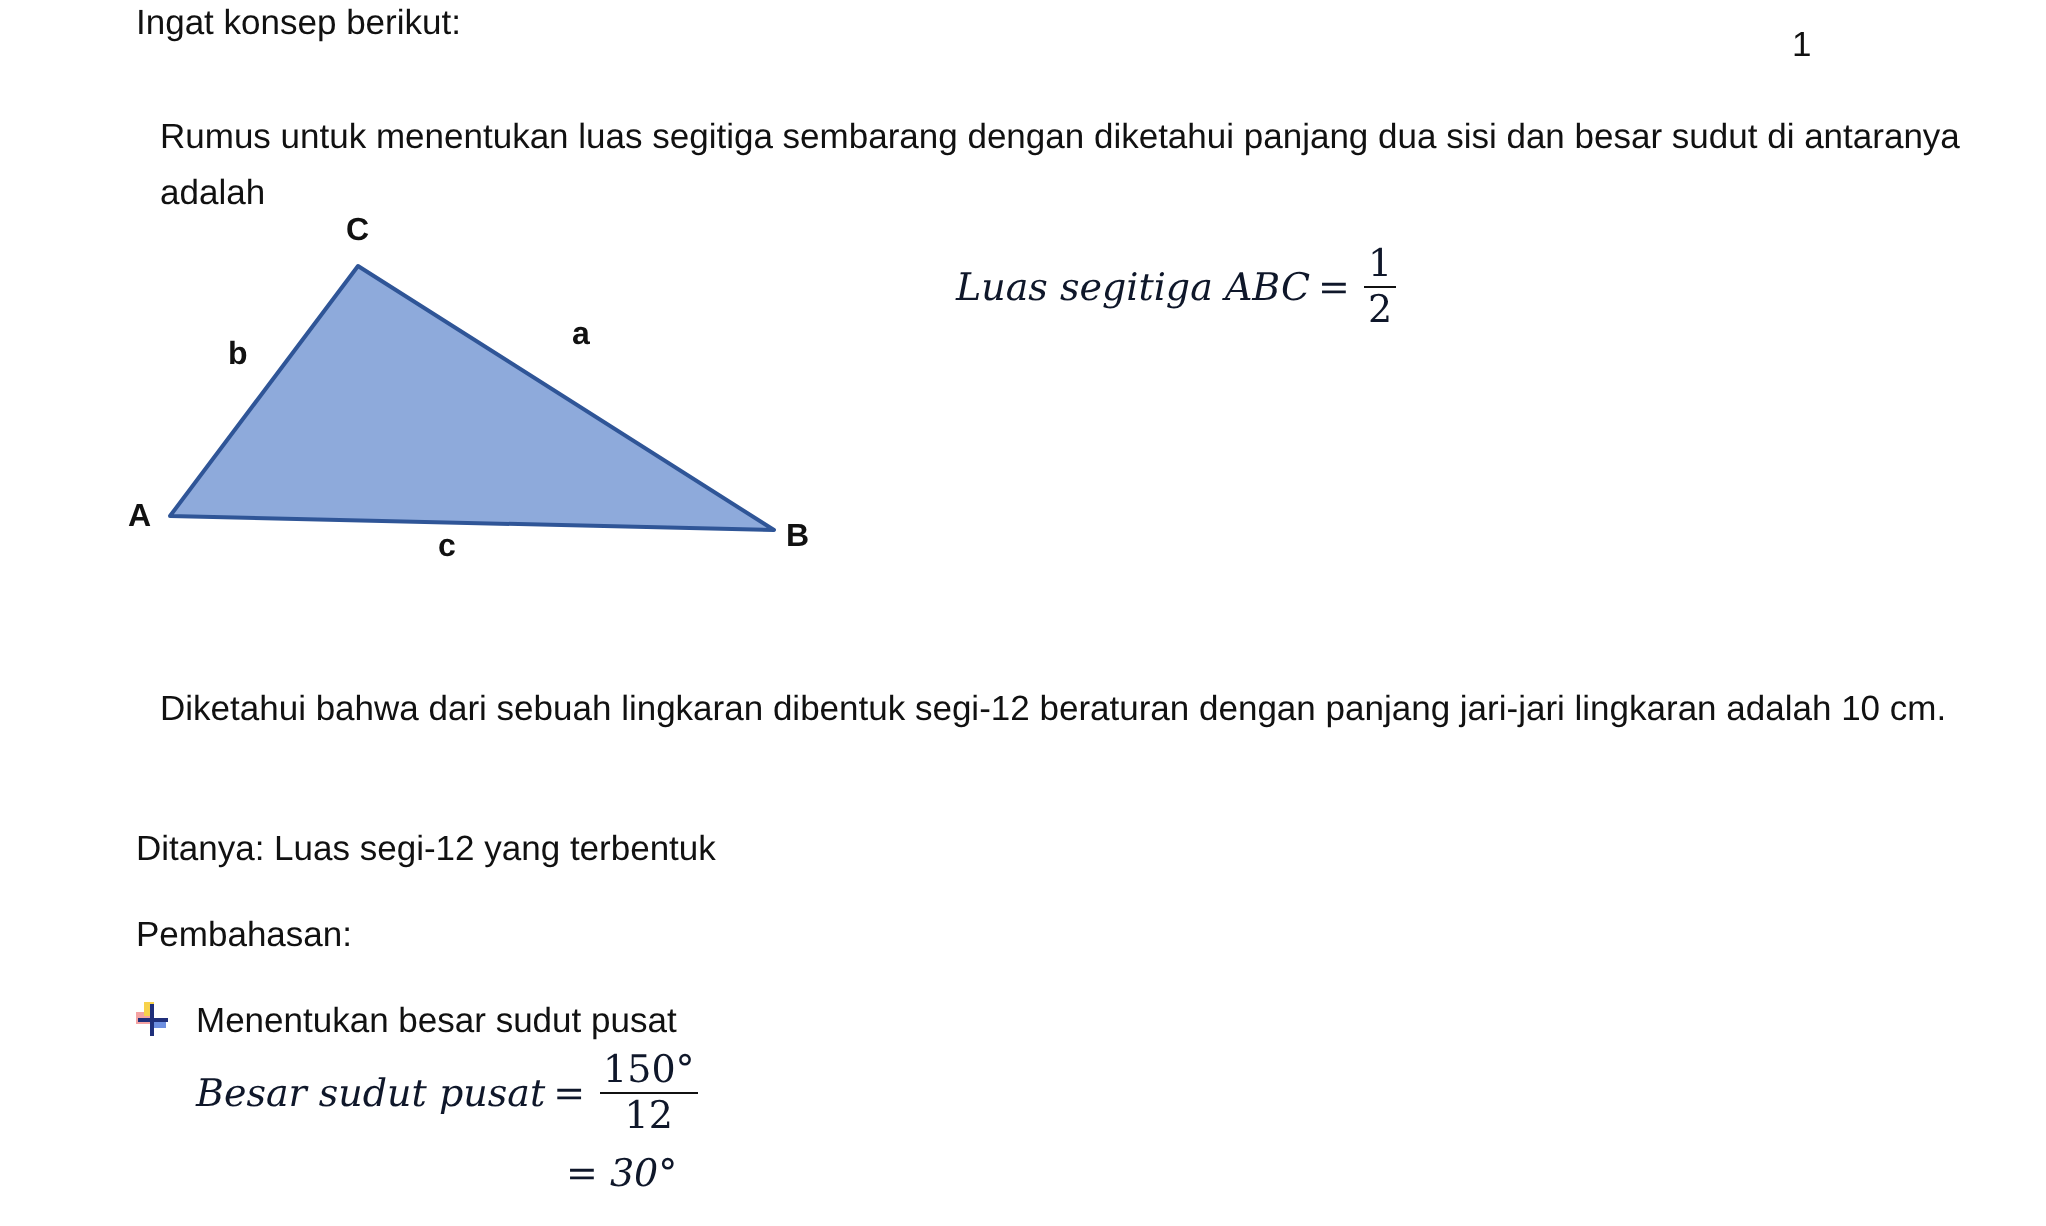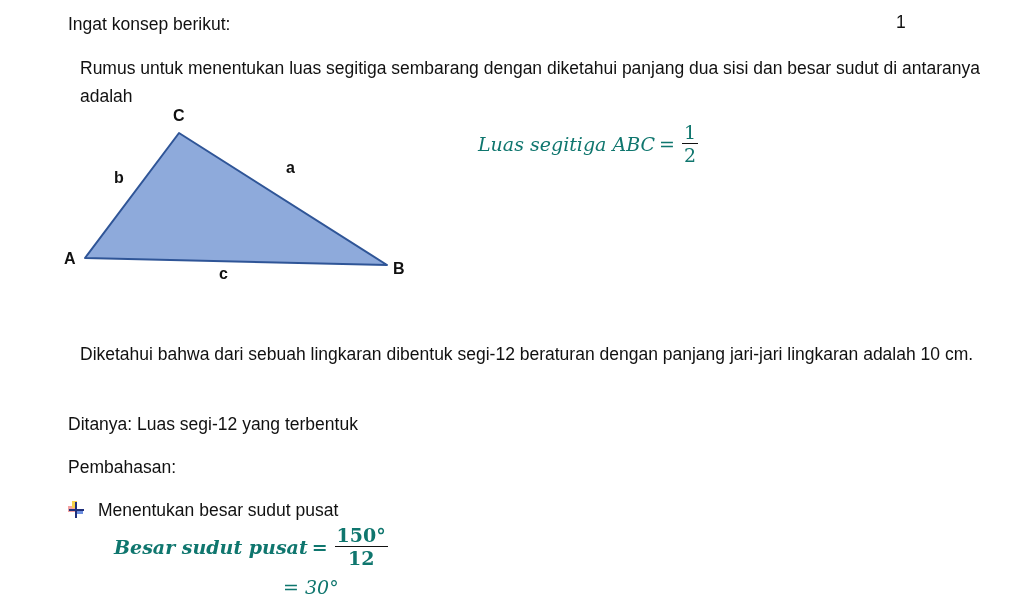--- a/index.html
+++ b/index.html
@@ -2,31 +2,31 @@
 <html><head>
 <meta charset="utf-8">
 <style>
   html, body { margin: 0; padding: 0; background: #ffffff; }
   body {
     width: 1023px; height: 613px; position: relative; overflow: hidden;
     font-family: "Liberation Sans", sans-serif; color: #111111; font-size: 17.5px;
   }
   .abs { position: absolute; white-space: nowrap; }
   .para { position: absolute; left: 80px; width: 900px; line-height: 28px; }
-  .math { font-family: "DejaVu Serif", serif; font-size: 19px; color: #0f766e; }
+  .math { font-family: "DejaVu Serif", serif; font-size: 19px; color: #0f172a; }
   .math i { font-style: italic; }
   .frac { display: inline-flex; flex-direction: column; align-items: center; vertical-align: middle; margin: 0 3px; }
   .frac .num, .frac .den { display: block; line-height: 22px; text-align: center; padding: 0 2px; }
   .frac .bar { display: block; width: 100%; border-top: 1.5px solid #111; height: 0; }
   .tri-label { font-family: "Liberation Sans", sans-serif; font-weight: bold; font-size: 16px; }
 </style>
 </head>
 <body>
 
-<div class="abs" style="left:68px; top:14px;">Ingat konsep berikut:</div>
+<div class="abs" style="left:68px; top:1px;">Ingat konsep berikut:</div>
 <div class="abs" style="left:896px; top:12px;">1</div>
 
 <div class="para" style="top:54px;">Rumus untuk menentukan luas segitiga sembarang dengan diketahui panjang dua sisi dan besar sudut di antaranya adalah</div>
 
 <div class="abs" style="left:55px; top:105px; width:380px; height:195px;">
   <svg width="380" height="195" viewBox="0 0 380 195">
     <polygon points="30,153 124,28 332,160" fill="#8EAADB" stroke="#2F5597" stroke-width="2" stroke-linejoin="round"></polygon>
   </svg>
   <span class="abs tri-label" style="left:118px; top:2px;">C</span>
   <span class="abs tri-label" style="left:9px; top:145px;">A</span>
@@ -54,21 +54,21 @@
   <svg width="20" height="20" viewBox="0 0 20 20">
     <rect x="2" y="6" width="7" height="6" fill="#F4A3A3"></rect>
     <rect x="6" y="1" width="5" height="7" fill="#F7D24B"></rect>
     <rect x="10" y="9" width="7" height="5" fill="#6D8FE0"></rect>
     <rect x="9" y="2" width="2" height="16" fill="#1F2F7A"></rect>
     <rect x="3" y="9" width="15" height="2" fill="#1F2F7A"></rect>
   </svg>
 </div>
 <div class="abs" style="left:98px; top:500px;">Menentukan besar sudut pusat</div>
 
-<div class="abs math" style="left:114px; top:524px; display:flex; align-items:center;font-weight:bold;">
+<div class="abs math" style="left:98px; top:524px; display:flex; align-items:center;">
   <i>Besar sudut pusat</i>
   <span style="margin:0 4px;">=</span>
   <span class="frac">
     <span class="num">150°</span>
     <span class="bar"></span>
     <span class="den">12</span>
   </span>
 </div>
 <div class="abs math" style="left:283px; top:576px;font-style:italic;">= 30°</div>
 

